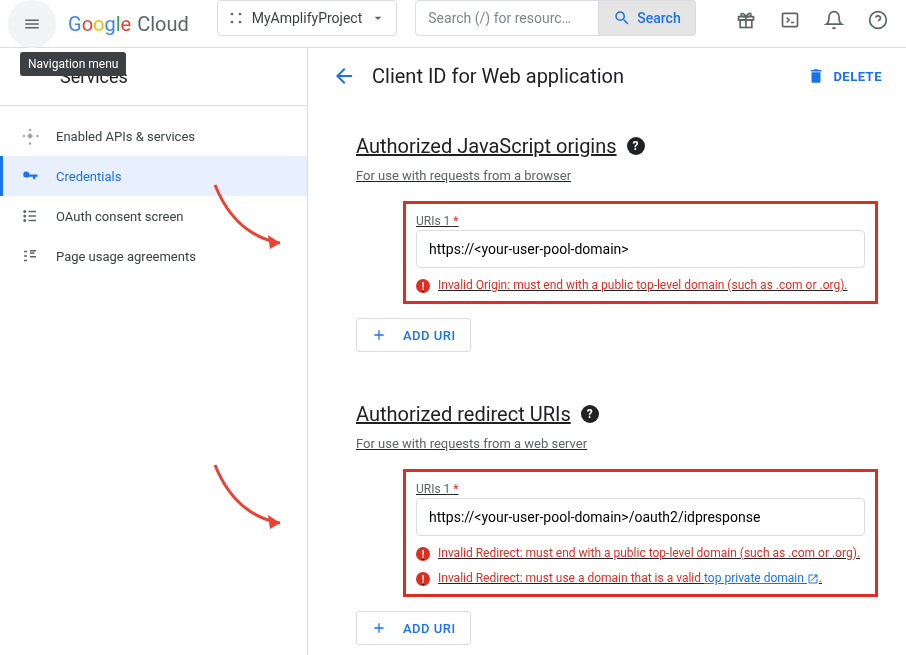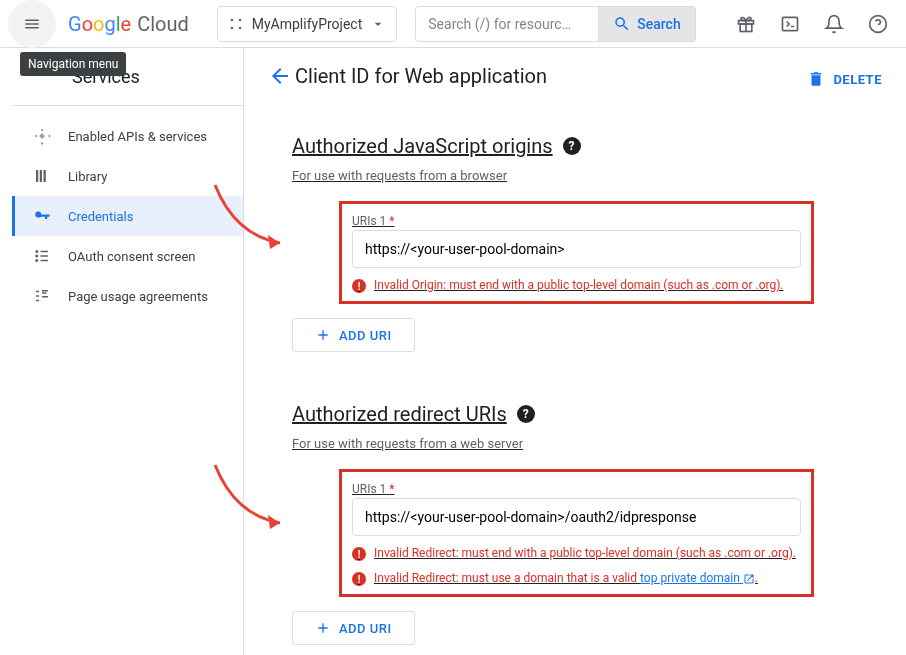--- a/index.html
+++ b/index.html
@@ -1,64 +1,64 @@
 <!DOCTYPE html>
 <html><head>
   <meta charset="utf-8">
   <style>
     * { box-sizing: border-box; margin: 0; padding: 0; font-family: 'Google Sans', Roboto, Arial, sans-serif; }
     body { background: #fff; color: #202124; width: 906px; height: 655px; overflow: hidden; position: relative; }
     
     
-    .header { height: 48px; border-bottom: 1px solid #dadce0; display: flex; align-items: center; padding: 0 8px; gap: 8px; }
+    .header { height: 48px; border-bottom: 1px solid #dadce0; display: flex; padding: 0 8px; gap: 8px; }
     .menu-btn { width: 48px; height: 48px; display: flex; align-items: center; justify-content: center; border-radius: 50%; background: #f1f3f4; cursor: pointer; }
     .logo { display: flex; align-items: center; gap: 2px; font-size: 20px; font-weight: 400; margin-left: 4px; margin-right: 20px; }
     .logo .g1 { color: #4285f4; } .logo .g2 { color: #ea4335; } .logo .g3 { color: #fbbc04; } .logo .g4 { color: #4285f4; } .logo .g5 { color: #34a853; } .logo .g6 { color: #ea4335; }
     .logo .cloud { color: #5f6368; margin-left: 4px; }
     .project-picker { height: 36px; border: 1px solid #dadce0; border-radius: 4px; display: flex; align-items: center; padding: 0 10px; gap: 8px; cursor: pointer; font-size: 14px; color: #3c4043; }
     .search-wrap { display: flex; margin-left: 10px; }
     .search-input { width: 184px; height: 36px; border: 1px solid #dadce0; border-radius: 4px 0 0 4px; padding: 0 12px; font-size: 14px; color: #5f6368; outline: none; }
     .search-input::placeholder { color: #80868b; }
     .search-btn { height: 36px; border: 1px solid #dadce0; border-left: none; border-radius: 0 4px 4px 0; padding: 0 14px; background: #e5e5e5; color: #1a73e8; font-size: 14px; font-weight: 500; display: flex; align-items: center; gap: 6px; cursor: pointer; }
     .hdr-icons { margin-left: auto; display: flex; gap: 4px; }
     .hdr-icon { width: 40px; height: 40px; display: flex; align-items: center; justify-content: center; color: #5f6368; cursor: pointer; }
     
     .tooltip { position: absolute; top: 52px; left: 20px; background: #3c4043; color: #fff; font-size: 12px; padding: 5px 8px; border-radius: 3px; z-index: 10; }
     
     
     .body { display: flex; height: calc(100% - 48px); }
-    .sidebar { width: 244px; border-right: 1px solid #dadce0; padding-left: 12px; }
+    .sidebar { width: 308px; border-right: 1px solid #dadce0; }
     .sidebar-title { padding: 18px 20px 18px 60px; font-size: 18px; color: #202124; border-bottom: 1px solid #dadce0; }
     .nav-item { display: flex; align-items: center; height: 40px; padding: 0 20px; gap: 16px; font-size: 13px; color: #3c4043; cursor: pointer; }
     .nav-item.active { background: #e8f0fe; color: #1a73e8; border-left: 3px solid #1a73e8; padding-left: 17px; }
     .nav-icon { width: 20px; height: 20px; color: #5f6368; display: flex; align-items: center; justify-content: center; }
     .nav-item.active .nav-icon { color: #1a73e8; }
     .nav-list { padding-top: 10px; }
     
     
     .main { flex: 1; overflow-y: auto; padding-bottom: 40px; }
-    .page-header { display: flex; align-items: flex-end; padding: 16px 24px; gap: 3px; }
+    .page-header { display: flex; align-items: center; padding: 16px 24px; gap: 16px; }
     .back-btn { color: #1a73e8; cursor: pointer; }
     .page-title { font-size: 20px; font-weight: 400; flex: 1; }
     .delete-btn { color: #1a73e8; font-size: 13px; font-weight: 700; letter-spacing: 0.5px; display: flex; align-items: center; gap: 8px; cursor: pointer; background: none; border: none; }
     
     .section { padding: 0 24px 0 48px; text-decoration: underline; }
     .section-title { font-size: 20px; font-weight: 400; display: flex; align-items: center; gap: 10px; margin-top: 30px; }
     .help-icon { width: 18px; height: 18px; border-radius: 50%; background: #202124; color: #fff; display: inline-flex; align-items: center; justify-content: center; font-size: 12px; font-weight: bold; }
     .section-sub { font-size: 13px; color: #5f6368; margin-top: 10px; }
     
     .callout { border: 3px solid #d93025; margin-top: 18px; padding: 10px 10px 8px 10px; max-width: 475px; margin-left: 47px; }
     .field-label { font-size: 12px; color: #5f6368; }
     .field-label .req { color: #d93025; }
     .field-input { width: 100%; height: 38px; border: 1px solid #dadce0; border-radius: 4px; padding: 0 12px; font-size: 14px; margin-top: 2px; outline: none; }
     .error-row { display: flex; align-items: flex-start; gap: 8px; margin-top: 10px; font-size: 12px; color: #d93025; }
     .error-icon { width: 14px; height: 14px; border-radius: 50%; background: #d93025; color: #fff; display: flex; align-items: center; justify-content: center; font-size: 10px; font-weight: bold; flex-shrink: 0; margin-top: 1px; }
     .error-row a { color: #1a73e8; text-decoration: underline; }
     
-    .add-btn { margin-top: 14px; border: 1px solid #dadce0; background: #fff; color: #1a73e8; font-size: 13px; font-weight: 500; letter-spacing: 0.5px; padding: 8px 22px; display: inline-flex; align-items: center; gap: 8px; cursor: pointer; border-radius: 3px; }
+    .add-btn { margin-top: 14px; border: 1px solid #dadce0; background: #fff; color: #1a73e8; font-size: 13px; font-weight: 500; letter-spacing: 0.5px; padding: 8px 14px; display: inline-flex; align-items: center; gap: 16px; cursor: pointer; border-radius: 3px; }
     
     
     .arrow { position: absolute; pointer-events: none; }
     
     svg { display: block; }
   </style>
 </head>
 <body>
 
 <div class="header">
@@ -128,30 +128,20 @@
   <div class="sidebar">
     <div class="sidebar-title">Services</div>
     <div class="nav-list">
       <div class="nav-item">
         <span class="nav-icon">
             <svg width="18" height="18" viewBox="0 0 24 24" fill="currentColor">
               <path d="M12 2l2 2-2 2-2-2zM2 12l2-2 2 2-2 2zM20 12l2-2 2 2-2 2zM12 20l2 2-2 2-2-2zM12 8l4 4-4 4-4-4z" opacity="0.6"></path>
             </svg>
           </span>
         <span>Enabled APIs &amp; services</span>
-      </div>
-      <div class="nav-item">
-        <span class="nav-icon">
-            <svg width="18" height="18" viewBox="0 0 24 24" fill="currentColor">
-              <rect x="4" y="4" width="3" height="16"></rect>
-              <rect x="9" y="4" width="3" height="16"></rect>
-              <rect x="14" y="4" width="3" height="16"></rect>
-            </svg>
-          </span>
-        <span>Library</span>
       </div>
       <div class="nav-item active">
         <span class="nav-icon">
             <svg width="18" height="18" viewBox="0 0 24 24" fill="currentColor">
               <path d="M7 14a4 4 0 110-8 4 4 0 010 8zm3.65-4H22v3h-3v3h-3v-3h-5.35A4 4 0 017 14"></path>
             </svg>
           </span>
         <span>Credentials</span>
       </div>
       <div class="nav-item">

